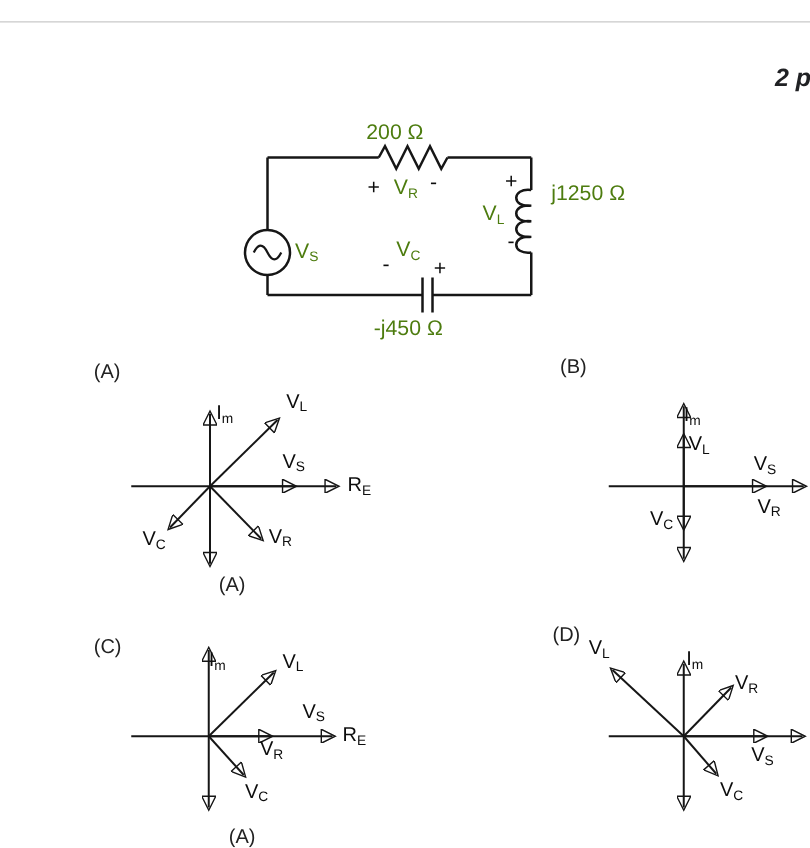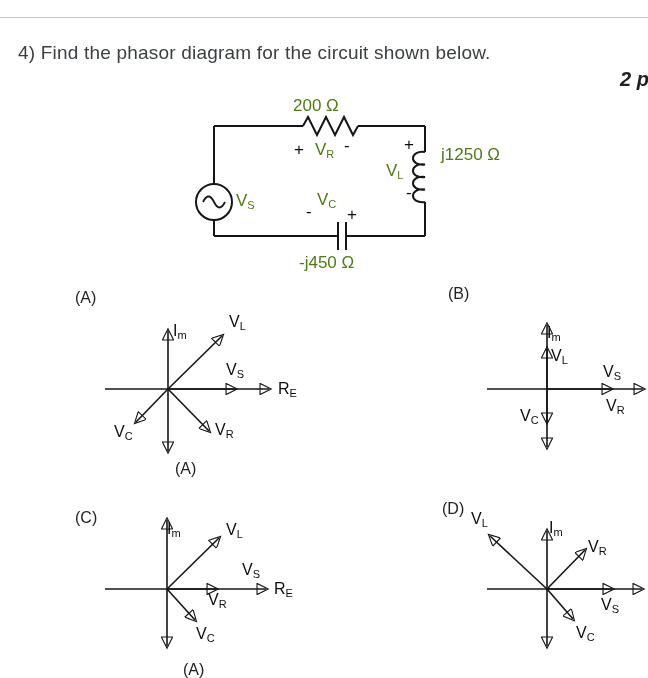--- a/index.html
+++ b/index.html
@@ -1,35 +1,34 @@
 <!DOCTYPE html>
 <html><head>
 <meta charset="utf-8">
 <style>
   html,body{margin:0;padding:0;background:#fff;}
   .stage{position:relative;width:648px;height:678px;background:#fff;overflow:hidden;
          font-family:"Liberation Sans",sans-serif;color:#111;}
   .abs{position:absolute;}
   .divider{position:absolute;left:0;top:17px;width:648px;height:0;border-top:1px solid #c9c9c9;}
   .title{position:absolute;left:18px;top:42px;font-size:19px;color:#3c4043;letter-spacing:.2px;}
-  .points{position:absolute;left:620px;top:68px;font-size:20px;font-style:italic;font-weight:700;color:#202124;white-space:nowrap;}
+  .points{position:absolute;left:620px;top:52px;font-size:20px;font-style:italic;font-weight:700;color:#202124;white-space:nowrap;}
   .plabel{position:absolute;font-size:16px;line-height:1;color:#0d0d0d;white-space:nowrap;}
   .plabel sub,.clabel sub{font-size:11px;vertical-align:-3px;}
   .clabel{position:absolute;font-size:17px;line-height:1;color:#4d7c0f;white-space:nowrap;}
   .csign{position:absolute;font-size:17px;line-height:1;color:#0d0d0d;}
   .corner{position:absolute;font-size:16px;line-height:1;color:#222;}
   svg line, svg path, svg circle{stroke:#161616;fill:none;}
 </style>
 </head>
 <body>
 
 <div class="stage">
 
   <div class="divider"></div>
-  <div class="title">4)  Find the phasor diagram for the circuit shown below.</div>
   <div class="points">2 p</div>
 
   <svg class="abs" style="left:150px;top:85px" width="390" height="200" viewBox="0 0 390 200">
 
     <path d="M64,41 H153" stroke-width="2"></path>
     <path d="M153,41 l5,-9 l9,18 l9,-18 l9,18 l9,-18 l9,18 l5,-9" stroke-width="2"></path>
     <path d="M208,41 H275" stroke-width="2"></path>
 
     <path d="M275,41 V67" stroke-width="2"></path>
     <path d="M275,67 c-16,-2 -16,14.5 0,12.5 c-16,-2 -16,14.5 0,12.5 c-16,-2 -16,14.5 0,12.5 c-16,-2 -16,14.5 0,12.5" stroke-width="2"></path>

